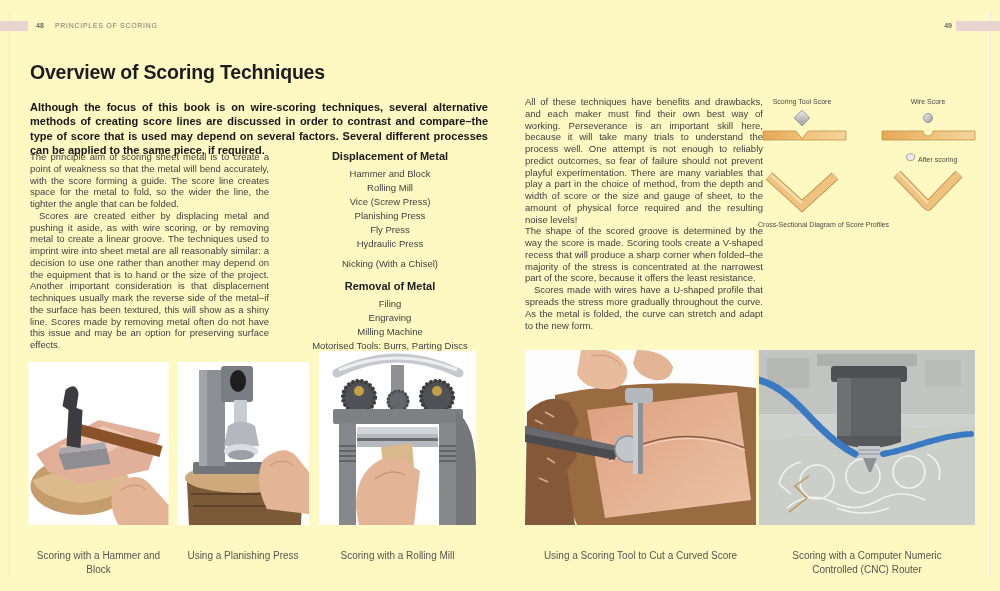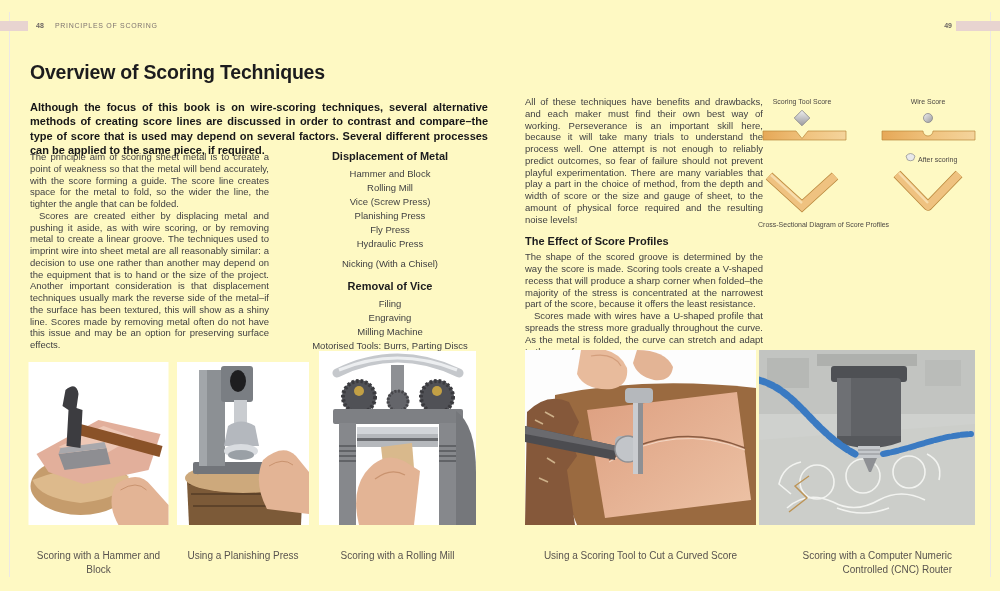--- a/index.html
+++ b/index.html
@@ -34,21 +34,21 @@
   .li { font-size:9.5px; line-height:1.48; color:#3f3f41; }
   .li-gap { margin-top:6px; }
   .h-gap { margin-top:9px; }
 
   .diagram { position:absolute; left:757px; top:92px; width:230px; height:140px; }
   .diagram text { font-family:"Liberation Sans", sans-serif; font-size:7px; fill:#4c4844; }
 
   figure.photo { position:absolute; }
   figure.photo svg { display:block; }
   figcaption { margin-top:24px; font-size:10px; line-height:1.4; color:#58534f; text-align:center; }
-  .cap-narrow { width:170px; margin-left:auto; margin-right:auto;text-align:right; }
+  .cap-narrow { width:170px; margin-left:auto; margin-right:auto; }
 </style>
 </head>
 <body>
 
 <div class="spread">
 
   <div class="page-edge edge-left"></div>
   <div class="page-edge edge-right"></div>
 
   <div class="accent-bar bar-left"></div>
@@ -67,32 +67,31 @@
 
   <div class="col-lists">
     <div class="list-heading">Displacement of Metal</div>
     <div class="li">Hammer and Block</div>
     <div class="li">Rolling Mill</div>
     <div class="li">Vice (Screw Press)</div>
     <div class="li">Planishing Press</div>
     <div class="li">Fly Press</div>
     <div class="li">Hydraulic Press</div>
     <div class="li li-gap">Nicking (With a Chisel)</div>
-    <div class="list-heading h-gap">Removal of Vice</div>
+    <div class="list-heading h-gap">Removal of Metal</div>
     <div class="li">Filing</div>
     <div class="li">Engraving</div>
     <div class="li">Milling Machine</div>
     <div class="li">Motorised Tools: Burrs, Parting Discs</div>
     <div class="li">Etching and Photoetching</div>
     <div class="li">CNC</div>
   </div>
 
   <div class="bodycol col-right-body">
     <p>All of these techniques have benefits and drawbacks, and each maker must find their own best way of working. Perseverance is an important skill here, because it will take many trials to understand the process well. One attempt is not enough to reliably predict outcomes, so fear of failure should not prevent playful experimentation. There are many variables that play a part in the choice of method, from the depth and width of score or the size and gauge of sheet, to the amount of physical force required and the resulting noise levels!</p>
-    <div class="section-heading">The Effect of Score Profiles</div>
     <p>The shape of the scored groove is determined by the way the score is made. Scoring tools create a V-shaped recess that will produce a sharp corner when folded–the majority of the stress is concentrated at the narrowest part of the score, because it offers the least resistance.</p>
     <p class="indent">Scores made with wires have a U-shaped profile that spreads the stress more gradually throughout the curve. As the metal is folded, the curve can stretch and adapt to the new form.</p>
   </div>
 
   <svg class="diagram" viewBox="0 0 230 140">
     <defs>
       <linearGradient id="gTan" x1="0" y1="0" x2="1" y2="0">
         <stop offset="0" stop-color="#e6a857"></stop>
           <stop offset="0.55" stop-color="#f0c480"></stop>
           <stop offset="1" stop-color="#f4d49c"></stop>

